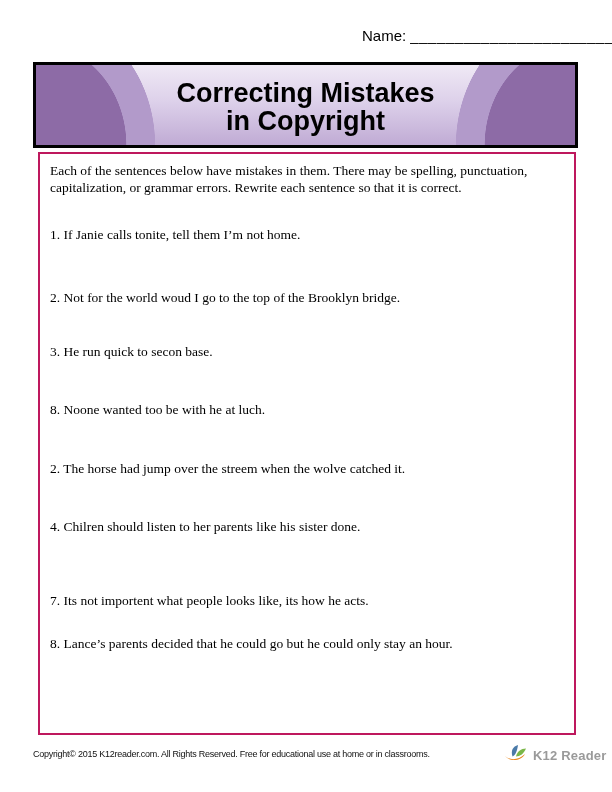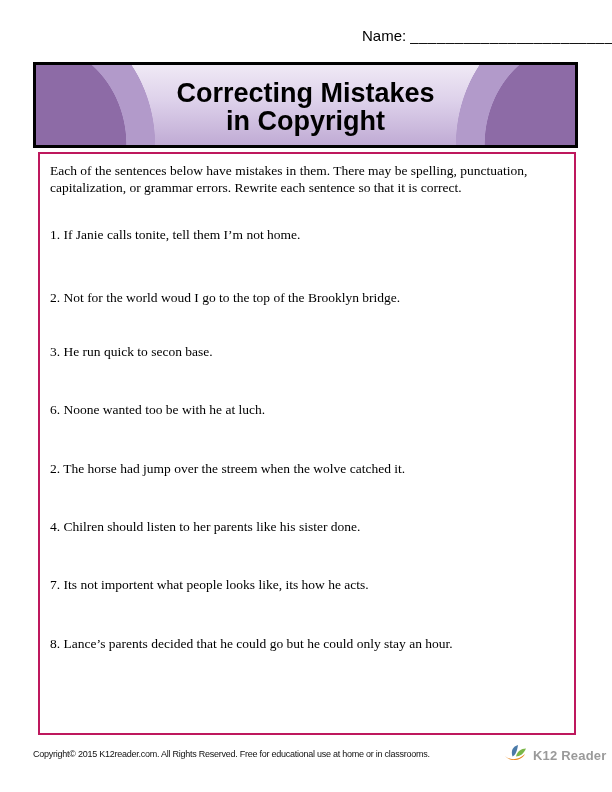--- a/index.html
+++ b/index.html
@@ -78,21 +78,21 @@
     font-size: 13.5px;
     color: #000;
     white-space: nowrap;
   }
   .s1 { top: 73px; }
   .s2 { top: 136px; }
   .s3 { top: 190px; }
   .s4 { top: 248px; }
   .s5 { top: 307px; }
   .s6 { top: 365px; }
-  .s7 { top: 423px; }
+  .s7 { top: 439px; }
   .s8 { top: 482px; }
 
   
   .footer-copyright {
     position: absolute;
     left: 33px;
     top: 749px;
     font-size: 9px;
     letter-spacing: -0.25px;
     color: #111;
@@ -130,21 +130,21 @@
   </div>
 
   <div class="content-box">
     <div class="instructions">
       <div>Each of the sentences below have mistakes in them. There may be spelling, punctuation,</div>
       <div>capitalization, or grammar errors. Rewrite each sentence so that it is correct.</div>
     </div>
     <div class="sentence s1">1. If Janie calls tonite, tell them I’m not home.</div>
     <div class="sentence s2">2. Not for the world woud I go to the top of the Brooklyn bridge.</div>
     <div class="sentence s3">3. He run quick to secon base.</div>
-    <div class="sentence s4">6. Noone wanted too be with he at luch.</div>
+    <div class="sentence s4">8. Noone wanted too be with he at luch.</div>
     <div class="sentence s5">2. The horse had jump over the streem when the wolve catched it.</div>
     <div class="sentence s6">4. Chilren should listen to her parents like his sister done.</div>
     <div class="sentence s7">7. Its not importent what people looks like, its how he acts.</div>
     <div class="sentence s8">8. Lance’s parents decided that he could go but he could only stay an hour.</div>
   </div>
 
   <div class="footer-copyright">Copyright© 2015 K12reader.com. All Rights Reserved. Free for educational use at home or in classrooms.</div>
 
   <div class="logo">
     <span>

